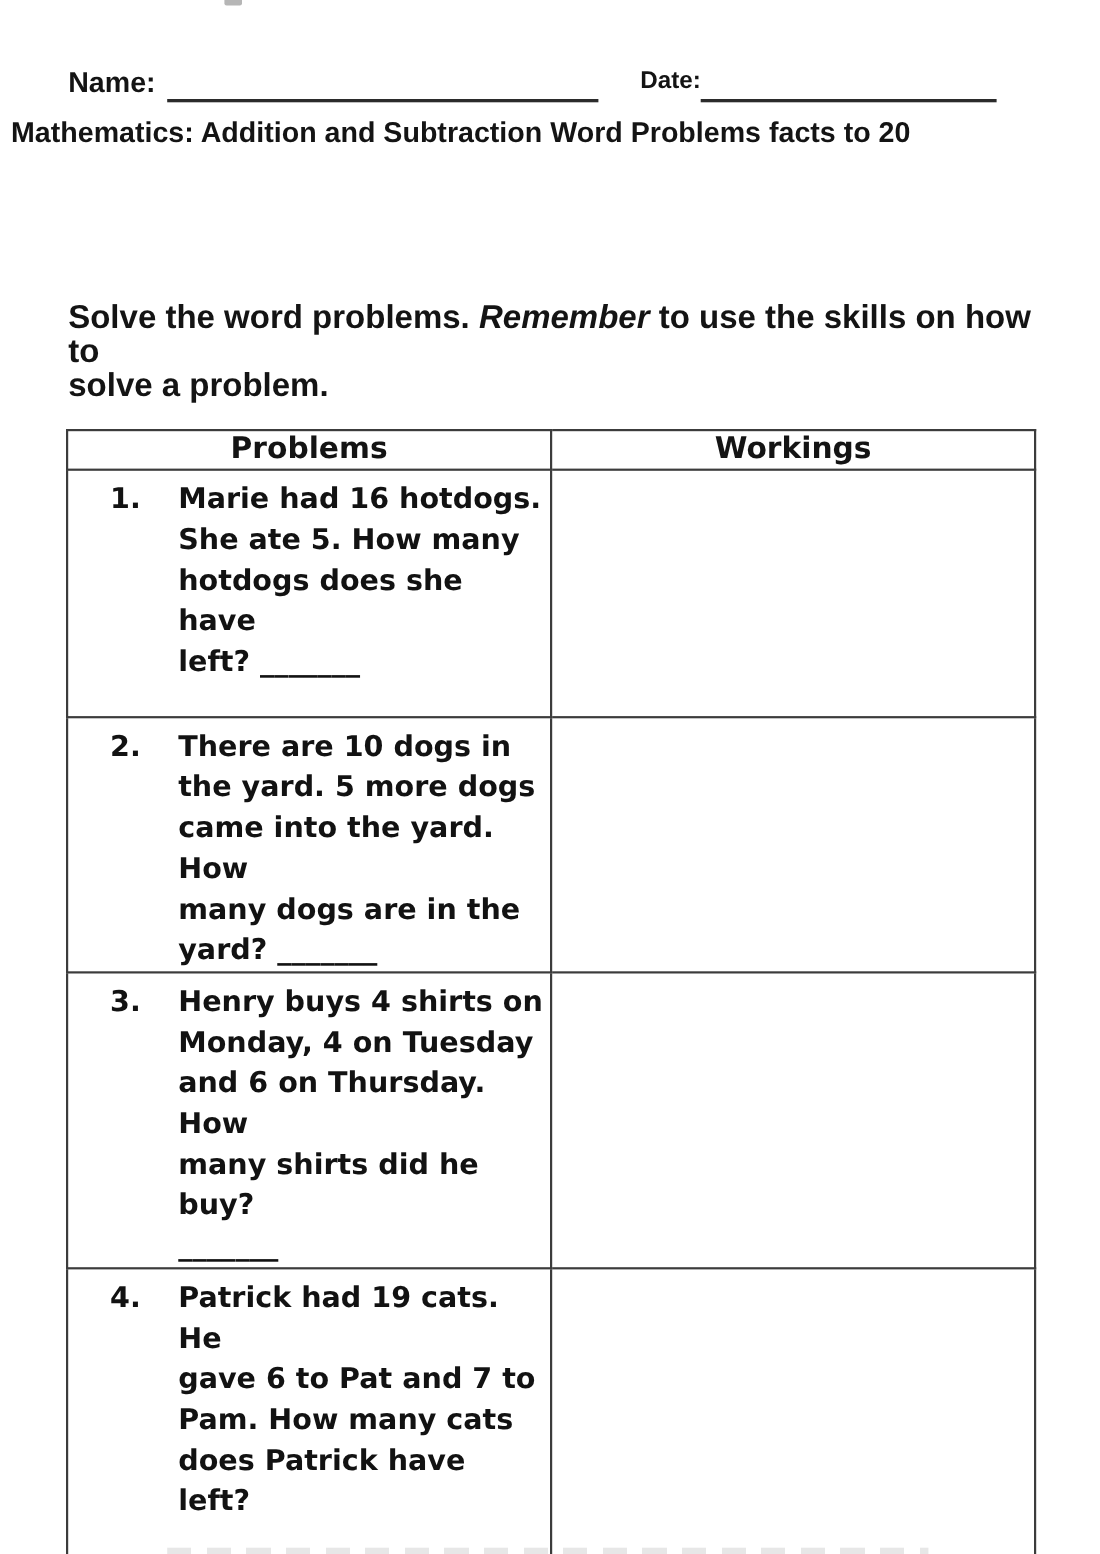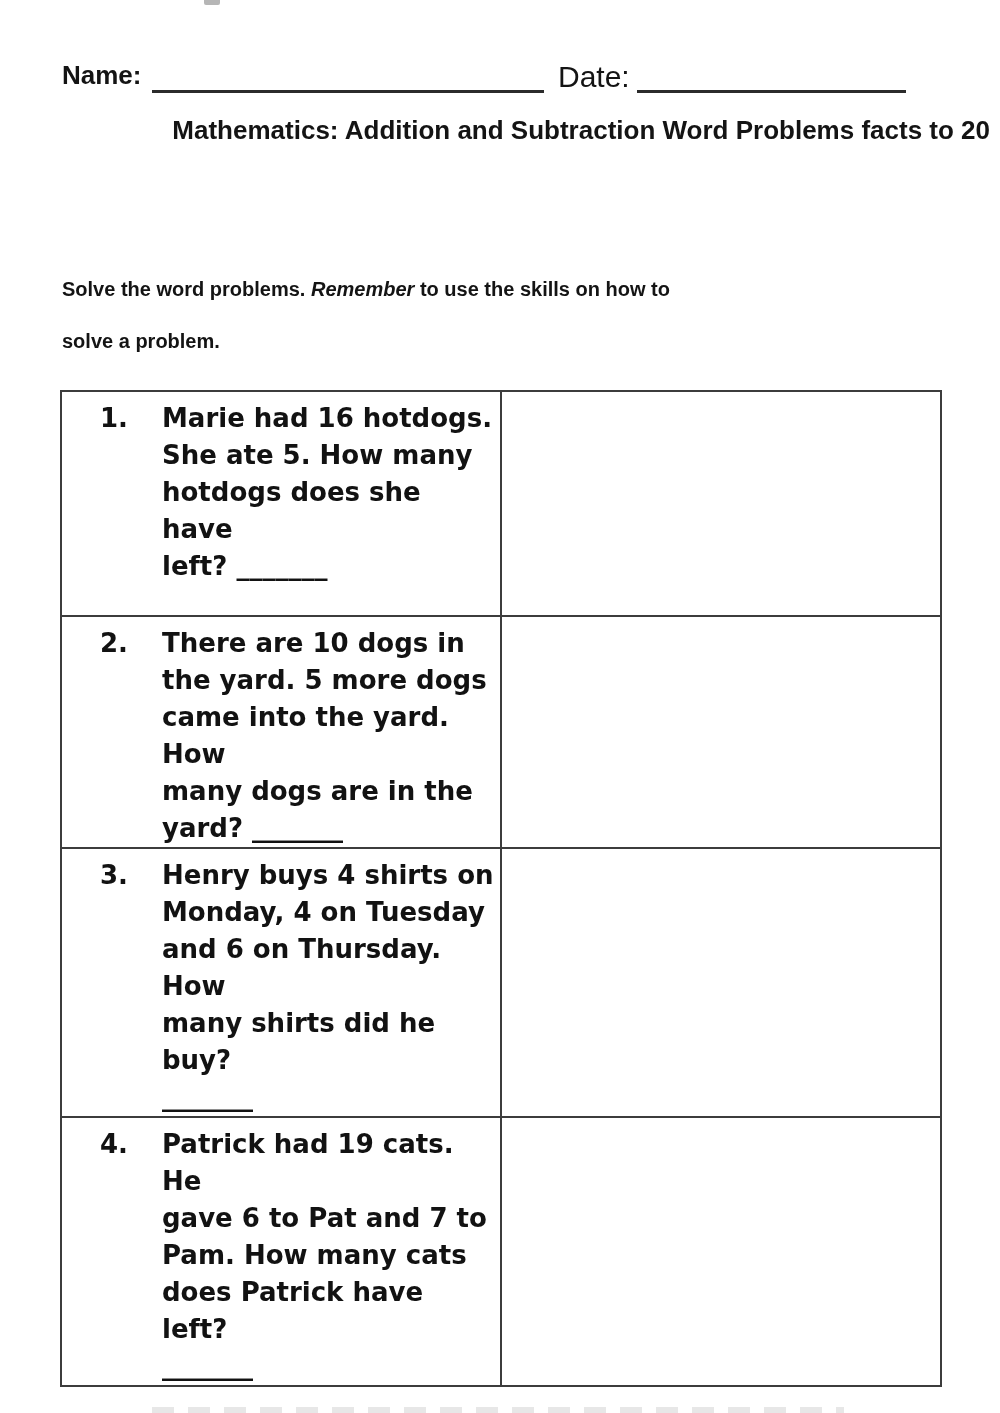--- a/index.html
+++ b/index.html
@@ -20,33 +20,33 @@
     background:#8f8f8f; opacity:.65; border-radius:0 0 2px 2px;
   }
   .remnant-bottom{
     position:absolute; left:152px; top:1407px; width:692px; height:6px;
     background:repeating-linear-gradient(90deg,#e7e7e7 0 22px, transparent 22px 36px);
   }
 
   
   .name-label{position:absolute; left:62px; top:60px; font-size:26px; font-weight:bold;}
   .name-line{position:absolute; left:152px; top:62px; width:392px; height:28px; border-bottom:3px solid #2b2b2b;}
-  .date-label{position:absolute; left:558px; top:60px; font-size:30px; font-weight:normal;}
+  .date-label{position:absolute; left:582px; top:60px; font-size:22px; font-weight:bold;}
   .date-line{position:absolute; left:637px; top:62px; width:269px; height:28px; border-bottom:3px solid #2b2b2b;}
 
   
   .title{
-    position:absolute; left:10px; top:112px; width:980px;
-    text-align:right; font-size:26px; font-weight:bold; line-height:37px;
+    position:absolute; left:10px; top:102px; width:980px;
+    text-align:left; font-size:26px; font-weight:bold; line-height:37px;
   }
 
   
   .instruction{
     position:absolute; left:62px; top:243px; width:900px;
-    font-size:20px; font-weight:bold; line-height:52px;
+    font-size:30px; font-weight:bold; line-height:31px;
     white-space:pre-line;
   }
   .instruction .it{font-style:italic;}
 
   
   table.wtable{
     position:absolute; left:60px; top:390px; width:880px;
     border-collapse:collapse; table-layout:fixed;
   }
   table.wtable td, table.wtable th{
@@ -93,20 +93,24 @@
 
   <p class="instruction"><span>Solve the word problems. </span><span class="it">Remember</span><span> to use the skills on how to
 solve a problem.</span></p>
 
   <table class="wtable">
     <colgroup>
         <col style="width:440px">
         <col style="width:440px">
       </colgroup>
     <tbody>
+        <tr>
+      <th class="hcell">Problems</th>
+      <th class="hcell">Workings</th>
+    </tr>
     <tr class="r1">
       <td>
         <div class="prob">
           <span class="num">1.</span>
           <span class="ptext">Marie had 16 hotdogs.
 She ate 5. How many
 hotdogs does she have
 left? _______</span>
         </div>
       </td>

